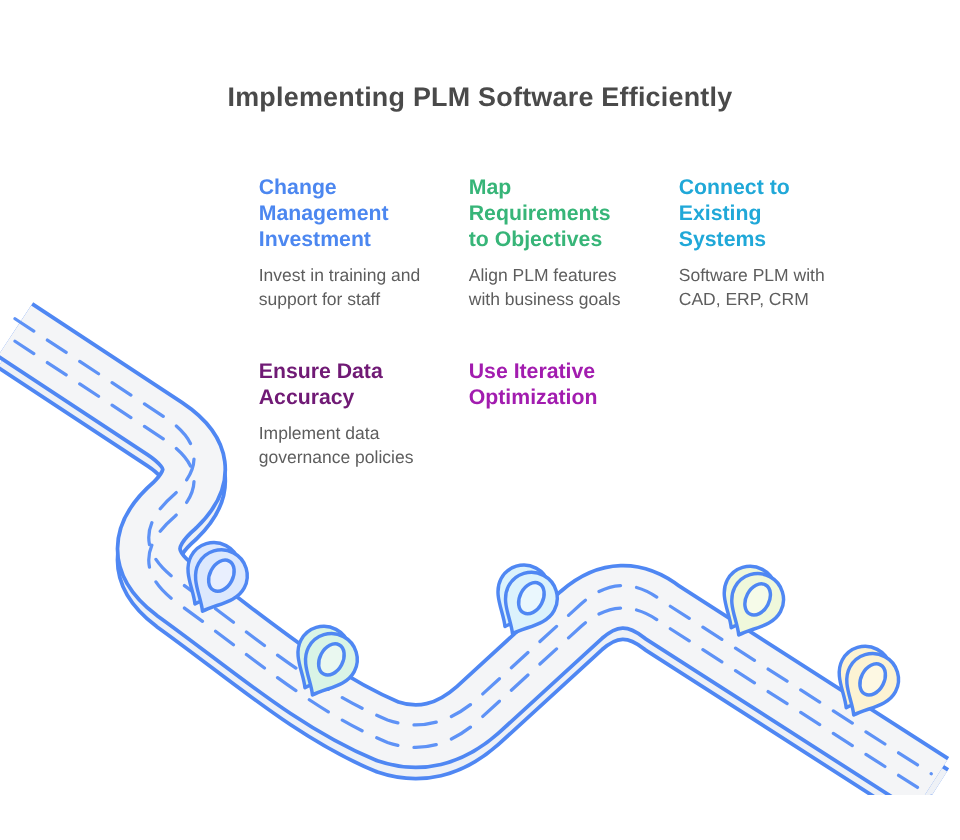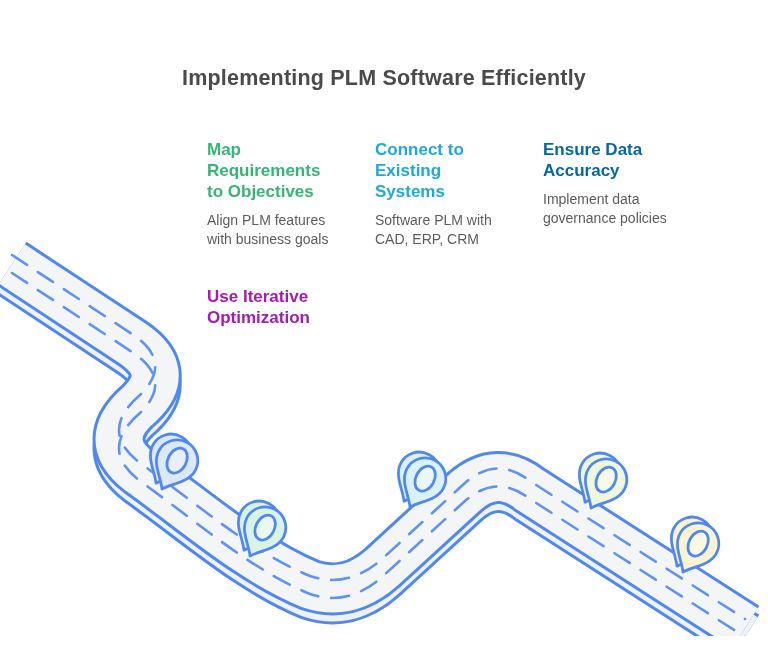--- a/index.html
+++ b/index.html
@@ -40,29 +40,33 @@
 </style>
 </head>
 <body>
 
 <div class="canvas">
 
   <h1 class="page-title">Implementing PLM Software Efficiently</h1>
 
   <div class="steps-grid">
       <div>
+        <h2 class="step-heading" style="color: rgb(76, 135, 240);">Change Management Investment</h2>
+        <p class="step-desc">Invest in training and support for staff</p>
+      </div>
+      <div>
         <h2 class="step-heading" style="color: rgb(55, 181, 120);">Map Requirements to Objectives</h2>
         <p class="step-desc">Align PLM features with business goals</p>
       </div>
       <div>
         <h2 class="step-heading" style="color: rgb(32, 168, 216);">Connect to Existing Systems</h2>
         <p class="step-desc">Software PLM with CAD, ERP, CRM</p>
       </div>
       <div>
-        <h2 class="step-heading" style="color: #0369a1;">Ensure Data Accuracy</h2>
+        <h2 class="step-heading" style="color: #701a75;">Ensure Data Accuracy</h2>
         <p class="step-desc">Implement data governance policies</p>
       </div>
       <div>
         <h2 class="step-heading" style="color: #a21caf;">Use Iterative Optimization</h2>
       </div>
     </div>
 
   <svg class="road-svg" width="768" height="672" viewBox="0 0 768 672" aria-hidden="true">
     <defs>
       <path id="road-center" d="M 12 264 L 132 343 Q 174 371 140 404 Q 98 440 140 472 C 200 515 250 560 310 585 Q 348 598 382 568 L 465 492 Q 497 464 530 490 L 745 628"></path>

